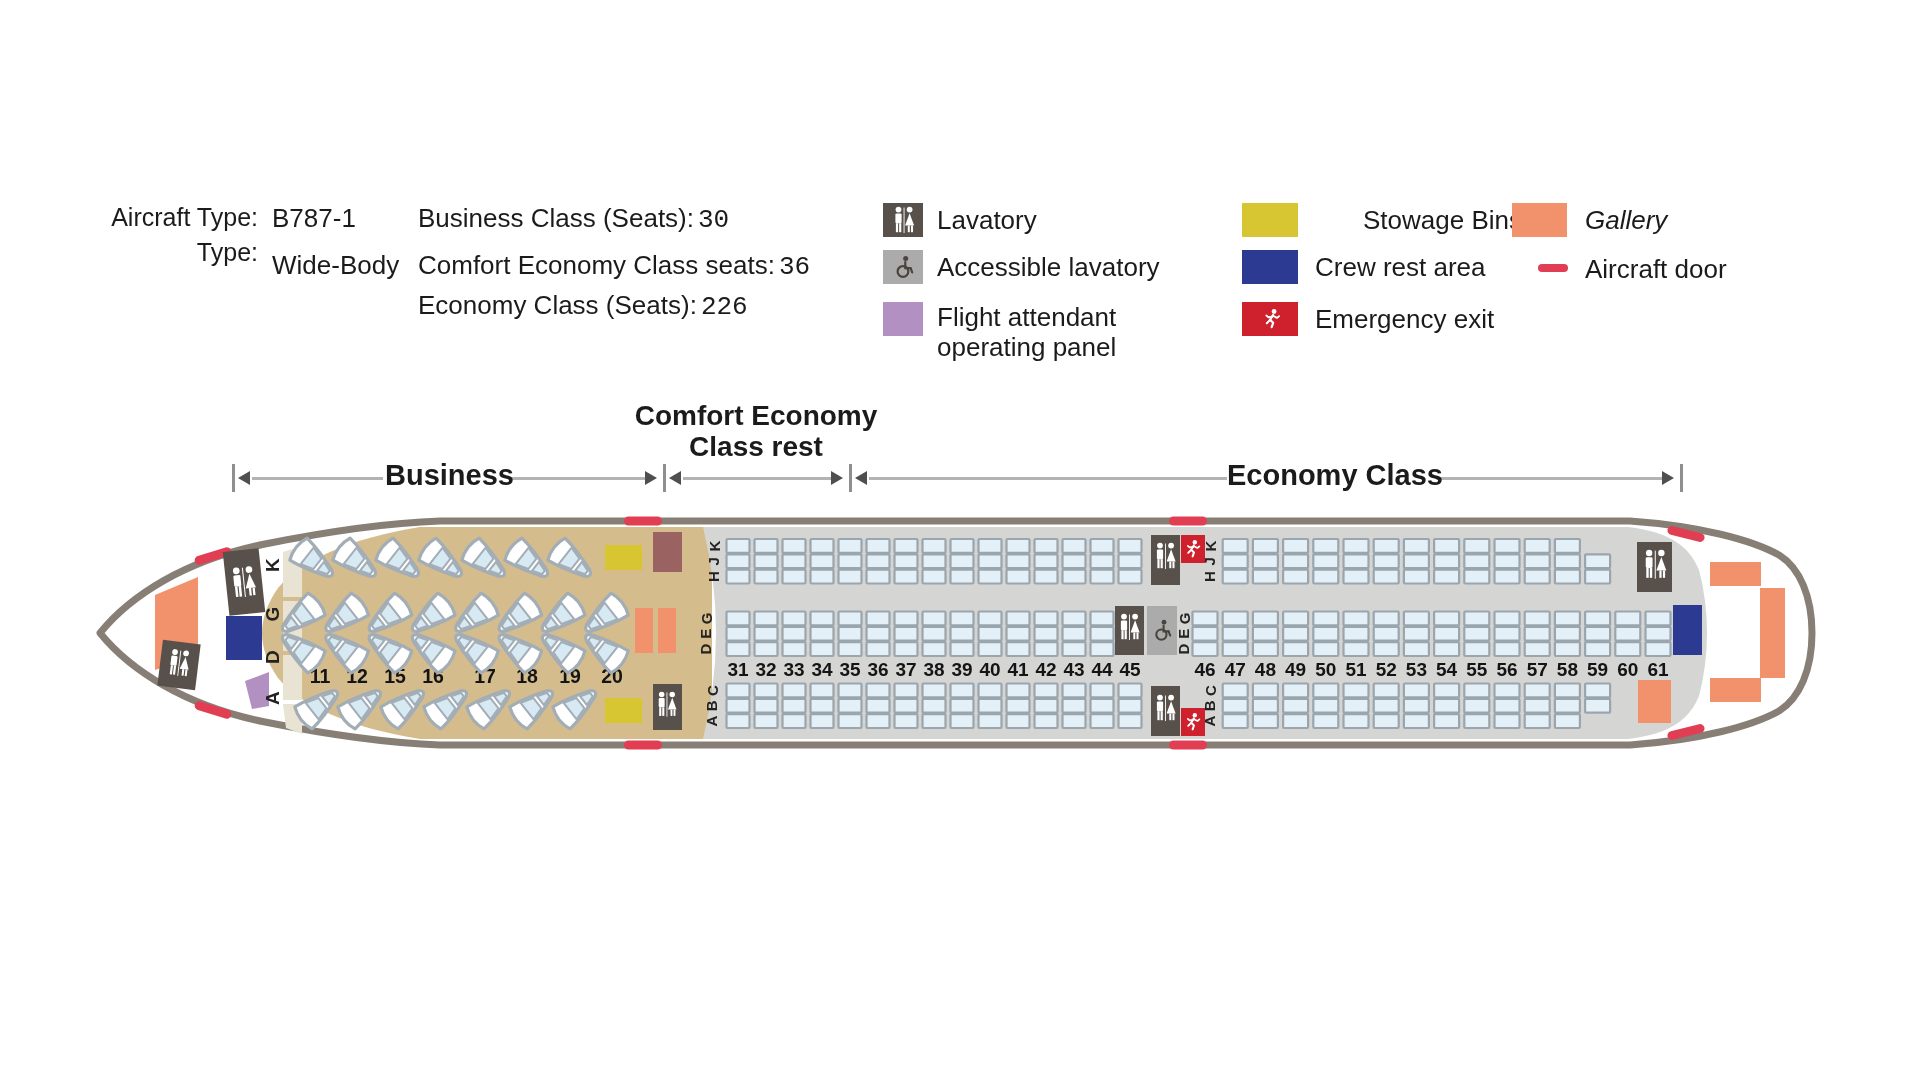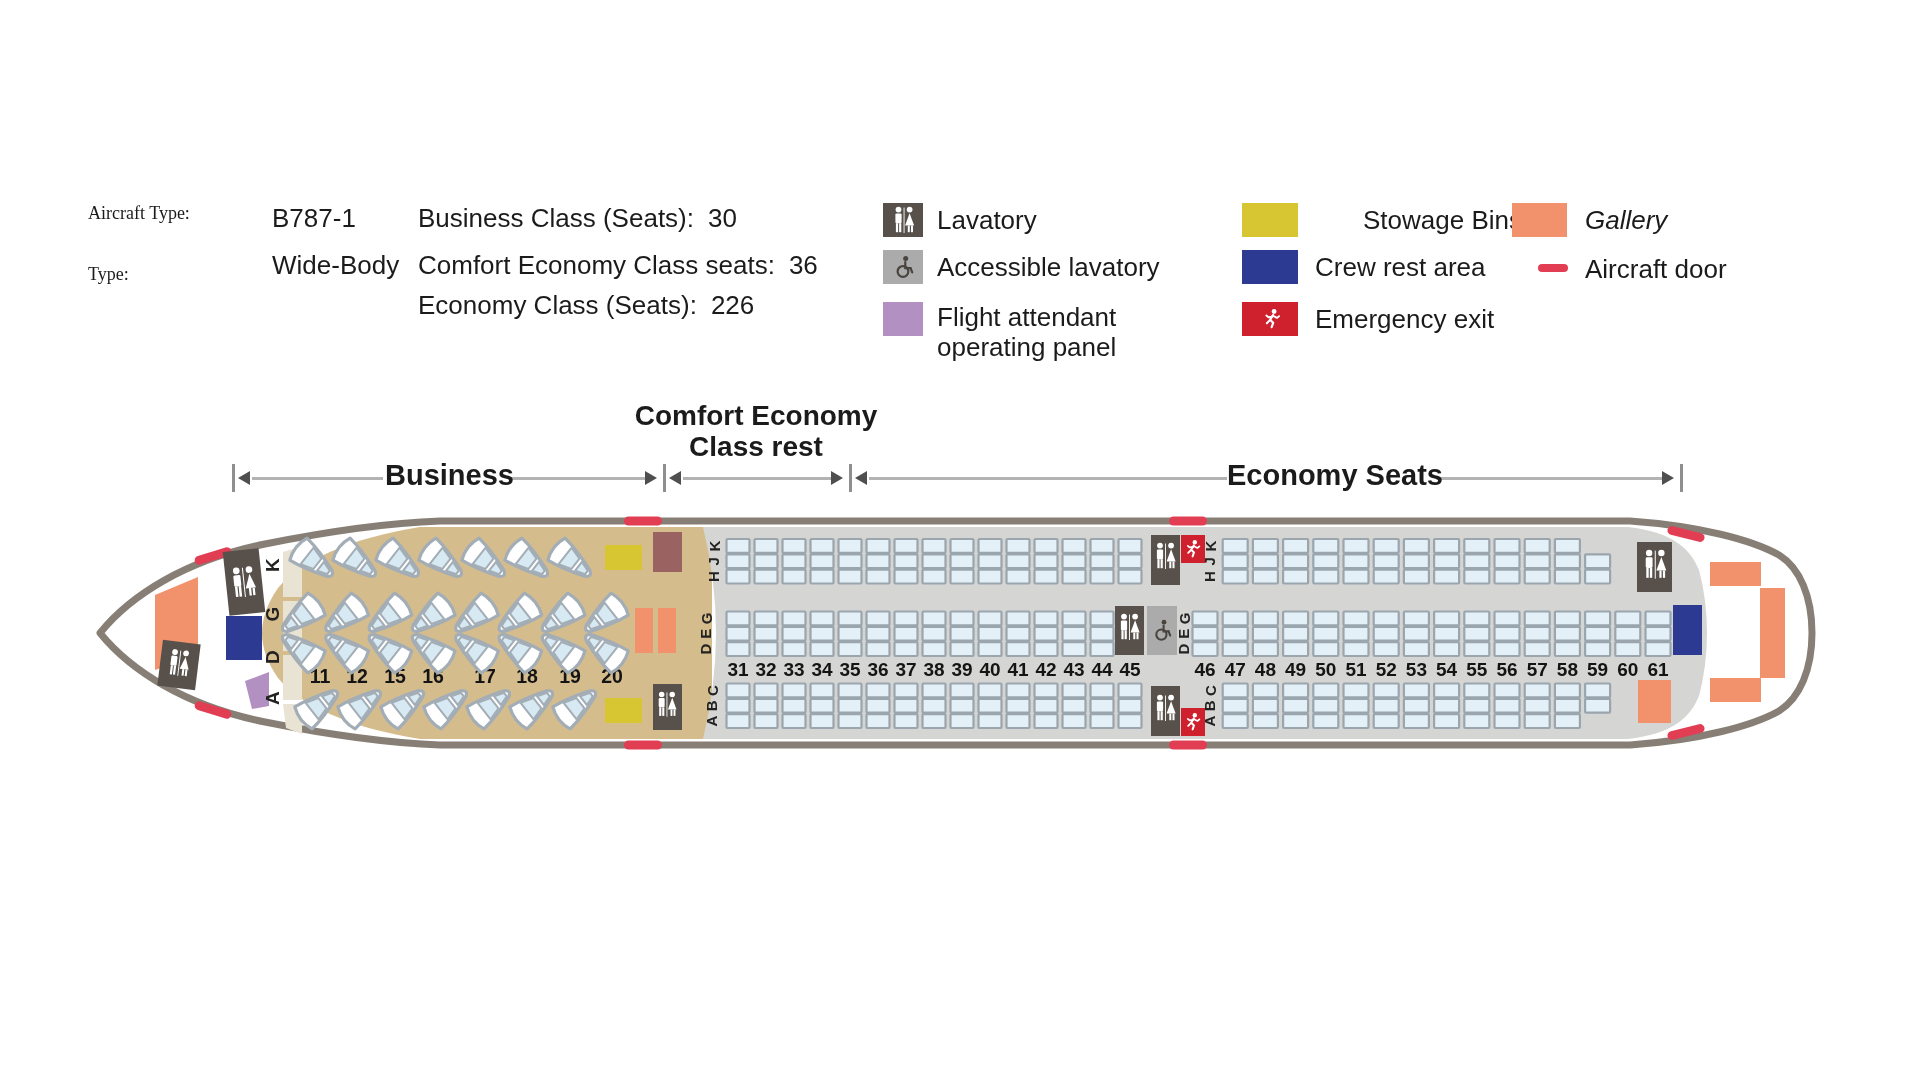--- a/index.html
+++ b/index.html
@@ -2,22 +2,22 @@
 <html><head>
 <meta charset="utf-8">
 <style>
   html,body{margin:0;padding:0;background:#fff;}
   #stage{position:relative;width:1920px;height:1080px;background:#fff;overflow:hidden;
          font-family:"Liberation Sans", sans-serif;color:#1b1b1b;}
   .abs{position:absolute;}
   
   .hline{position:absolute;font-size:26px;font-weight:500;white-space:nowrap;}
   .hlabel{display:inline-block;}
-  .hval{display:inline-block;margin-left:14px;}
-  .rlab{position:absolute;text-align:left;width:170px;font-size:18px;font-weight:500;font-family:Liberation Serif, serif;}
+  .hval{display:inline-block;margin-left:4px;font-family:Liberation Mono, monospace;}
+  .rlab{position:absolute;text-align:right;width:170px;font-size:25px;font-weight:500;}
   .rval{position:absolute;font-size:26px;font-weight:500;white-space:nowrap;}
   
   .lgbox{position:absolute;}
   .lglabel{position:absolute;font-size:26px;font-weight:500;white-space:nowrap;line-height:34px;}
   .lglabel2{position:absolute;font-size:26px;font-weight:500;line-height:30px;width:210px;}
   .dash{position:absolute;border-radius:4px;}
   
   .abar{position:absolute;top:464px;width:3px;height:28px;background:#8f8f8f;}
   .aline{position:absolute;top:477px;height:2.5px;background:#b3b3b3;}
   .tri{position:absolute;top:471px;width:0;height:0;border-top:7px solid transparent;border-bottom:7px solid transparent;}
@@ -28,21 +28,21 @@
   .disclaimer{position:absolute;top:843px;left:185px;width:1580px;text-align:center;font-size:29px;font-weight:bold;}
   svg text{font-family:"Liberation Sans", sans-serif;}
 </style>
 </head>
 <body>
 
 <div id="stage">
 
   <div class="rlab" style="left:88px;top:203px;">Aircraft Type:</div>
   <div class="rval" style="left:272px;top:203px;">B787-1</div>
-  <div class="rlab" style="left:88px;top:264px;">Type:</div>
+  <div class="rlab" style="left:88px;top:238px;">Type:</div>
   <div class="rval" style="left:272px;top:250px;">Wide-Body</div>
 
   <div class="hline" style="left:418px;top:203px;">
     <span class="hlabel">Business Class (Seats):</span><span class="hval">30</span>
   </div>
   <div class="hline" style="left:418px;top:250px;">
     <span class="hlabel">Comfort Economy Class seats:</span><span class="hval">36</span>
   </div>
   <div class="hline" style="left:418px;top:290px;">
     <span class="hlabel">Economy Class (Seats):</span><span class="hval">226</span>
@@ -104,21 +104,21 @@
   <div class="tri tri-l" style="left:855px;"></div>
   <div class="tri tri-r" style="left:1662px;"></div>
 
   <div class="aline" style="left:252px;width:131px;"></div>
   <div class="aline" style="left:509px;width:136px;"></div>
   <div class="aline" style="left:683px;width:148px;"></div>
   <div class="aline" style="left:869px;width:358px;"></div>
   <div class="aline" style="left:1436px;width:226px;"></div>
 
   <div class="seclabel" style="left:385px;width:122px;">Business</div>
-  <div class="seclabel" style="left:1227px;width:209px;">Economy Seats</div>
+  <div class="seclabel" style="left:1227px;width:209px;">Economy Class</div>
 
   <svg class="abs" style="left:0;top:0;" width="1920" height="1080" viewBox="0 0 1920 1080">
     <defs>
       <g id="i-lav" fill="#fff">
         <circle cx="6.5" cy="3.6" r="2.9"></circle>
         <rect x="3.4" y="7.4" width="6.2" height="9.8" rx="1.2"></rect>
         <rect x="3.9" y="17.2" width="2.2" height="9"></rect>
         <rect x="7.1" y="17.2" width="2.2" height="9"></rect>
         <rect x="11.6" y="1.5" width="0.9" height="25.5"></rect>
         <circle cx="17.6" cy="3.6" r="2.9"></circle>

